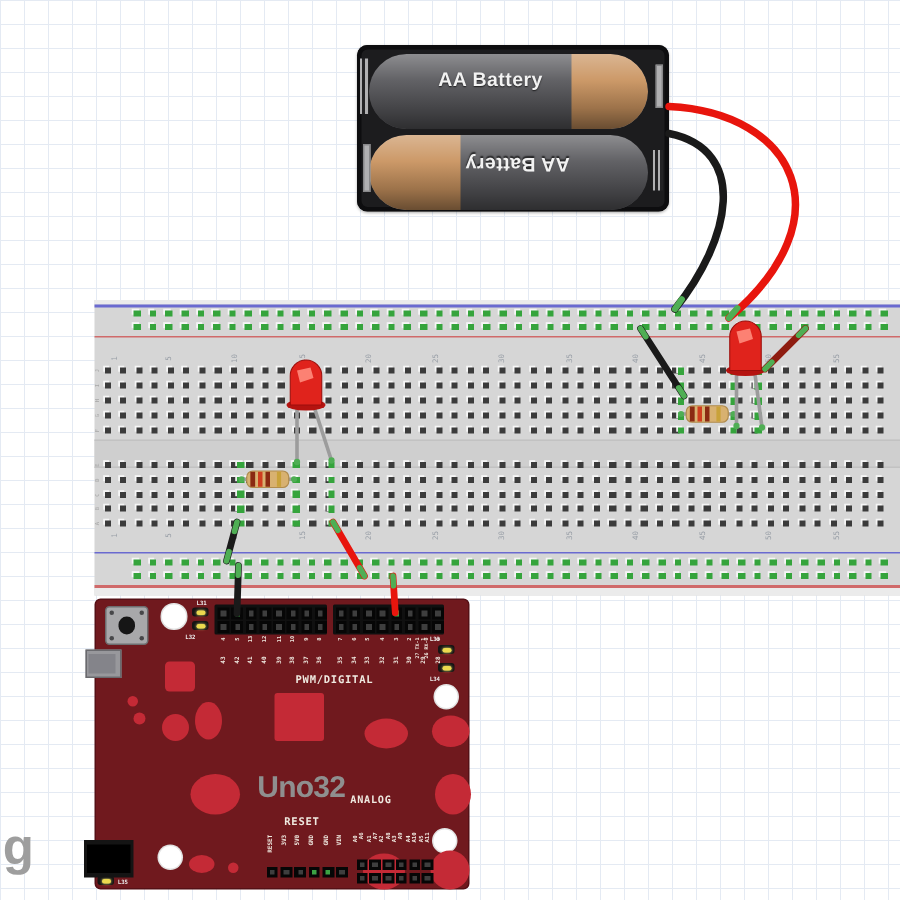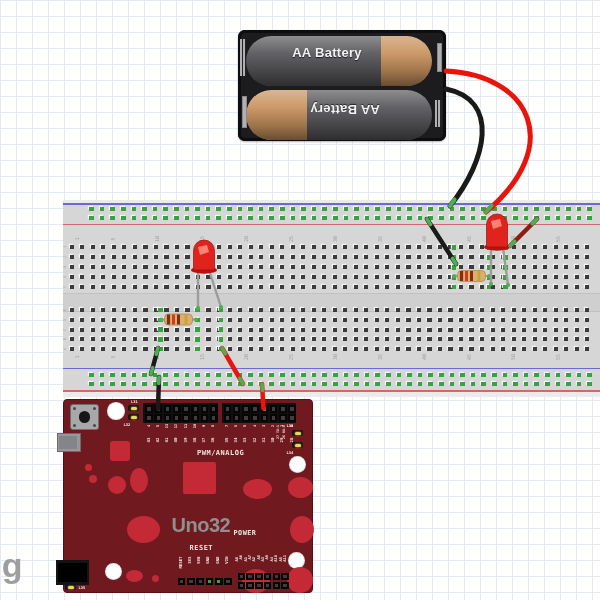--- a/index.html
+++ b/index.html
@@ -948,23 +948,23 @@
     <div style="position: absolute; left: 183px; top: 462px; width: 33px; height: 32px; background: rgb(196, 42, 54); border-radius: 2px;"></div>
     <div style="position: absolute; left: 127px; top: 516px; width: 33px; height: 27px; background: rgb(196, 42, 54); border-radius: 50%;"></div>
     <div style="position: absolute; left: 126px; top: 570px; width: 17px; height: 12px; background: rgb(196, 42, 54); border-radius: 50%;"></div>
     <div style="position: absolute; left: 152px; top: 575px; width: 7px; height: 7px; background: rgb(196, 42, 54); border-radius: 50%;"></div>
     <div style="position: absolute; left: 243px; top: 479px; width: 29px; height: 20px; background: rgb(196, 42, 54); border-radius: 50%;"></div>
     <div style="position: absolute; left: 288px; top: 477px; width: 25px; height: 21px; background: rgb(196, 42, 54); border-radius: 50%;"></div>
     <div style="position: absolute; left: 290px; top: 516px; width: 24px; height: 27px; background: rgb(196, 42, 54); border-radius: 50%;"></div>
     <div style="position: absolute; left: 242px; top: 569px; width: 28px; height: 24px; background: rgb(196, 42, 54); border-radius: 50%;"></div>
     <div style="position: absolute; left: 287px; top: 567px; width: 26px; height: 26px; background: rgb(196, 42, 54); border-radius: 50%;"></div>
     <div style="position: absolute; left: 171.5px; top: 514px; font-size: 20px; font-weight: bold; color: rgb(143, 143, 143); letter-spacing: -0.5px;">Uno32</div>
-    <div style="position: absolute; left: 233.5px; top: 528.5px; font-size: 6.8px; font-weight: bold; color: rgb(239, 233, 224); font-family: &quot;DejaVu Sans Mono&quot;, monospace; letter-spacing: 0.5px;">POWER</div>
+    <div style="position: absolute; left: 233.5px; top: 528.5px; font-size: 6.8px; font-weight: bold; color: rgb(239, 233, 224); font-family: &quot;DejaVu Sans Mono&quot;, monospace; letter-spacing: 0.5px;">ANALOG</div>
     <div style="position: absolute; left: 189.5px; top: 543.5px; font-size: 7px; font-weight: bold; color: rgb(239, 233, 224); font-family: &quot;DejaVu Sans Mono&quot;, monospace; letter-spacing: 0.5px;">RESET</div>
-    <div style="position: absolute; left: 197px; top: 448.5px; font-size: 7px; font-weight: bold; color: rgb(239, 233, 224); font-family: &quot;DejaVu Sans Mono&quot;, monospace; letter-spacing: 0.5px;">PWM/ANALOG</div>
+    <div style="position: absolute; left: 197px; top: 448.5px; font-size: 7px; font-weight: bold; color: rgb(239, 233, 224); font-family: &quot;DejaVu Sans Mono&quot;, monospace; letter-spacing: 0.5px;">PWM/DIGITAL</div>
     <div style="position: absolute; left: 170.5px; top: 562.5px; width: 19px; height: 6px; line-height: 6px; font-size: 4px; color: rgb(239, 233, 224); transform: rotate(-90deg); text-align: right; font-family: &quot;DejaVu Sans Mono&quot;, monospace; font-weight: bold; white-space: nowrap;">RESET</div>
     <div style="position: absolute; left: 177.8px; top: 577.8px; width: 7.6px; height: 7.6px; background: rgb(6, 6, 6);"></div>
     <div style="position: absolute; left: 179.9px; top: 579.9px; width: 3.4px; height: 3.4px; background: rgb(62, 62, 62);"></div>
     <div style="position: absolute; left: 179.8px; top: 562.5px; width: 19px; height: 6px; line-height: 6px; font-size: 4px; color: rgb(239, 233, 224); transform: rotate(-90deg); text-align: right; font-family: &quot;DejaVu Sans Mono&quot;, monospace; font-weight: bold; white-space: nowrap;">3V3</div>
     <div style="position: absolute; left: 187.1px; top: 577.8px; width: 7.6px; height: 7.6px; background: rgb(6, 6, 6);"></div>
     <div style="position: absolute; left: 189.2px; top: 579.9px; width: 3.4px; height: 3.4px; background: rgb(62, 62, 62);"></div>
     <div style="position: absolute; left: 189.1px; top: 562.5px; width: 19px; height: 6px; line-height: 6px; font-size: 4px; color: rgb(239, 233, 224); transform: rotate(-90deg); text-align: right; font-family: &quot;DejaVu Sans Mono&quot;, monospace; font-weight: bold; white-space: nowrap;">5V0</div>
     <div style="position: absolute; left: 196.4px; top: 577.8px; width: 7.6px; height: 7.6px; background: rgb(6, 6, 6);"></div>
     <div style="position: absolute; left: 198.5px; top: 579.9px; width: 3.4px; height: 3.4px; background: rgb(62, 62, 62);"></div>
     <div style="position: absolute; left: 198.4px; top: 562.5px; width: 19px; height: 6px; line-height: 6px; font-size: 4px; color: rgb(239, 233, 224); transform: rotate(-90deg); text-align: right; font-family: &quot;DejaVu Sans Mono&quot;, monospace; font-weight: bold; white-space: nowrap;">GND</div>

